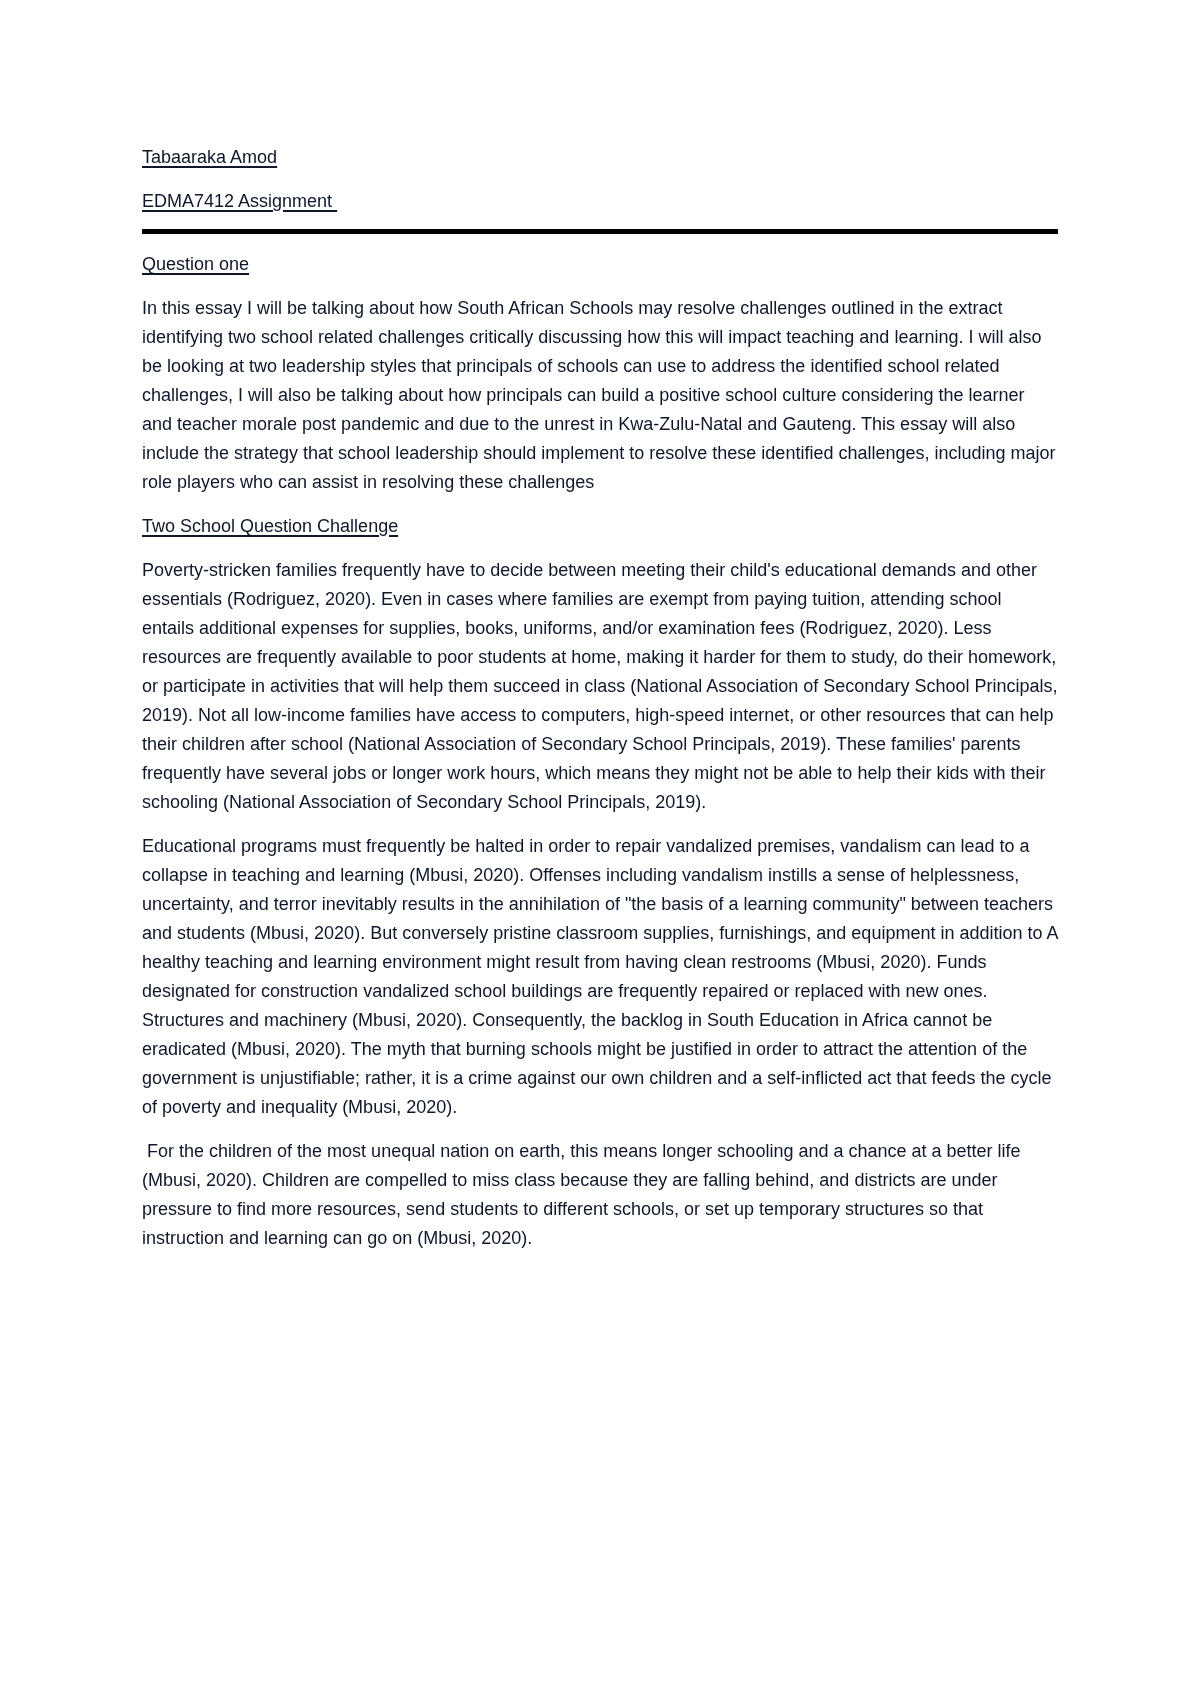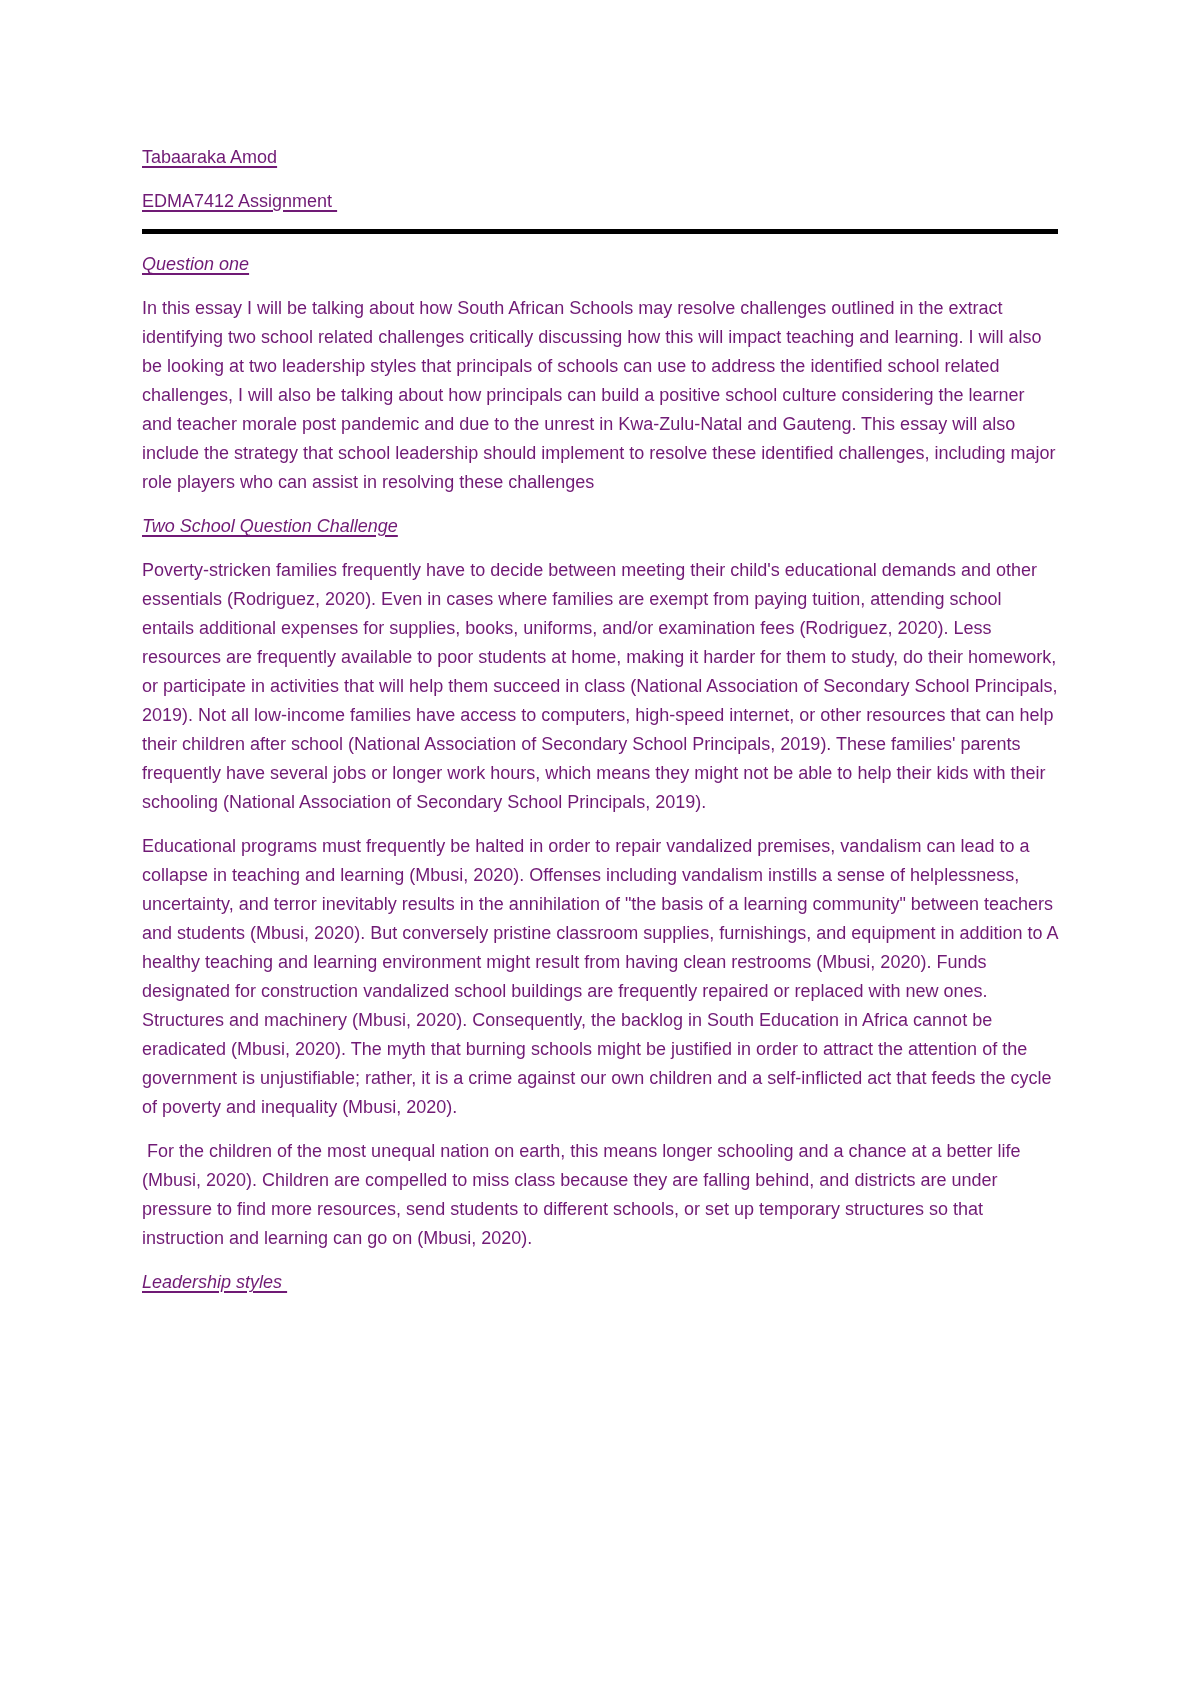--- a/index.html
+++ b/index.html
@@ -6,36 +6,35 @@
     margin: 0;
     padding: 0;
     background: #ffffff;
   }
   .page {
     position: relative;
     width: 1200px;
     height: 1698px;
     margin: 0 auto;
     background: #ffffff;
-    color: #701a75;
+    color: #0f172a;
     box-sizing: border-box;
     padding: 143px 142px 40px 142px;
     font-family: "Liberation Sans", "DejaVu Sans", sans-serif;
     font-size: 18px;
     line-height: 29px;
     overflow: hidden;
   }
   .para {
     margin: 0 0 15px 0;
     white-space: pre-wrap;
   }
   .heading {
     margin: 0 0 15px 0;
     white-space: pre-wrap;
-    font-style: italic;
   }
   .u {
     text-decoration: underline;
     text-decoration-thickness: 2px;
     text-underline-offset: 3px;
   }
   .title-block {
     margin: 0 0 16px 0;
     padding-bottom: 13px;
     border-bottom: 5px solid #000000;
@@ -59,15 +58,14 @@
   <p class="heading"><span class="u">Two School Question Challenge</span></p>
 
 
   <p class="para">Poverty-stricken families frequently have to decide between meeting their child's educational demands and other essentials (Rodriguez, 2020). Even in cases where families are exempt from paying tuition, attending school entails additional expenses for supplies, books, uniforms, and/or examination fees (Rodriguez, 2020). Less resources are frequently available to poor students at home, making it harder for them to study, do their homework, or participate in activities that will help them succeed in class (National Association of Secondary School Principals, 2019). Not all low-income families have access to computers, high-speed internet, or other resources that can help their children after school (National Association of Secondary School Principals, 2019). These families' parents frequently have several jobs or longer work hours, which means they might not be able to help their kids with their schooling (National Association of Secondary School Principals, 2019).</p>
 
 
   <p class="para">Educational programs must frequently be halted in order to repair vandalized premises, vandalism can lead to a collapse in teaching and learning (Mbusi, 2020). Offenses including vandalism instills a sense of helplessness, uncertainty, and terror inevitably results in the annihilation of "the basis of a learning community" between teachers and students (Mbusi, 2020). But conversely pristine classroom supplies, furnishings, and equipment in addition to A healthy teaching and learning environment might result from having clean restrooms (Mbusi, 2020). Funds designated for construction vandalized school buildings are frequently repaired or replaced with new ones. Structures and machinery (Mbusi, 2020). Consequently, the backlog in South Education in Africa cannot be eradicated (Mbusi, 2020). The myth that burning schools might be justified in order to attract the attention of the government is unjustifiable; rather, it is a crime against our own children and a self-inflicted act that feeds the cycle of poverty and inequality (Mbusi, 2020).</p>
 
   <p class="para"> For the children of the most unequal nation on earth, this means longer schooling and a chance at a better life (Mbusi, 2020). Children are compelled to miss class because they are falling behind, and districts are under pressure to find more resources, send students to different schools, or set up temporary structures so that instruction and learning can go on (Mbusi, 2020).</p>
 
-  <p class="heading"><span class="u">Leadership styles&nbsp;</span></p>
 
 </div>
 
 </body></html>

